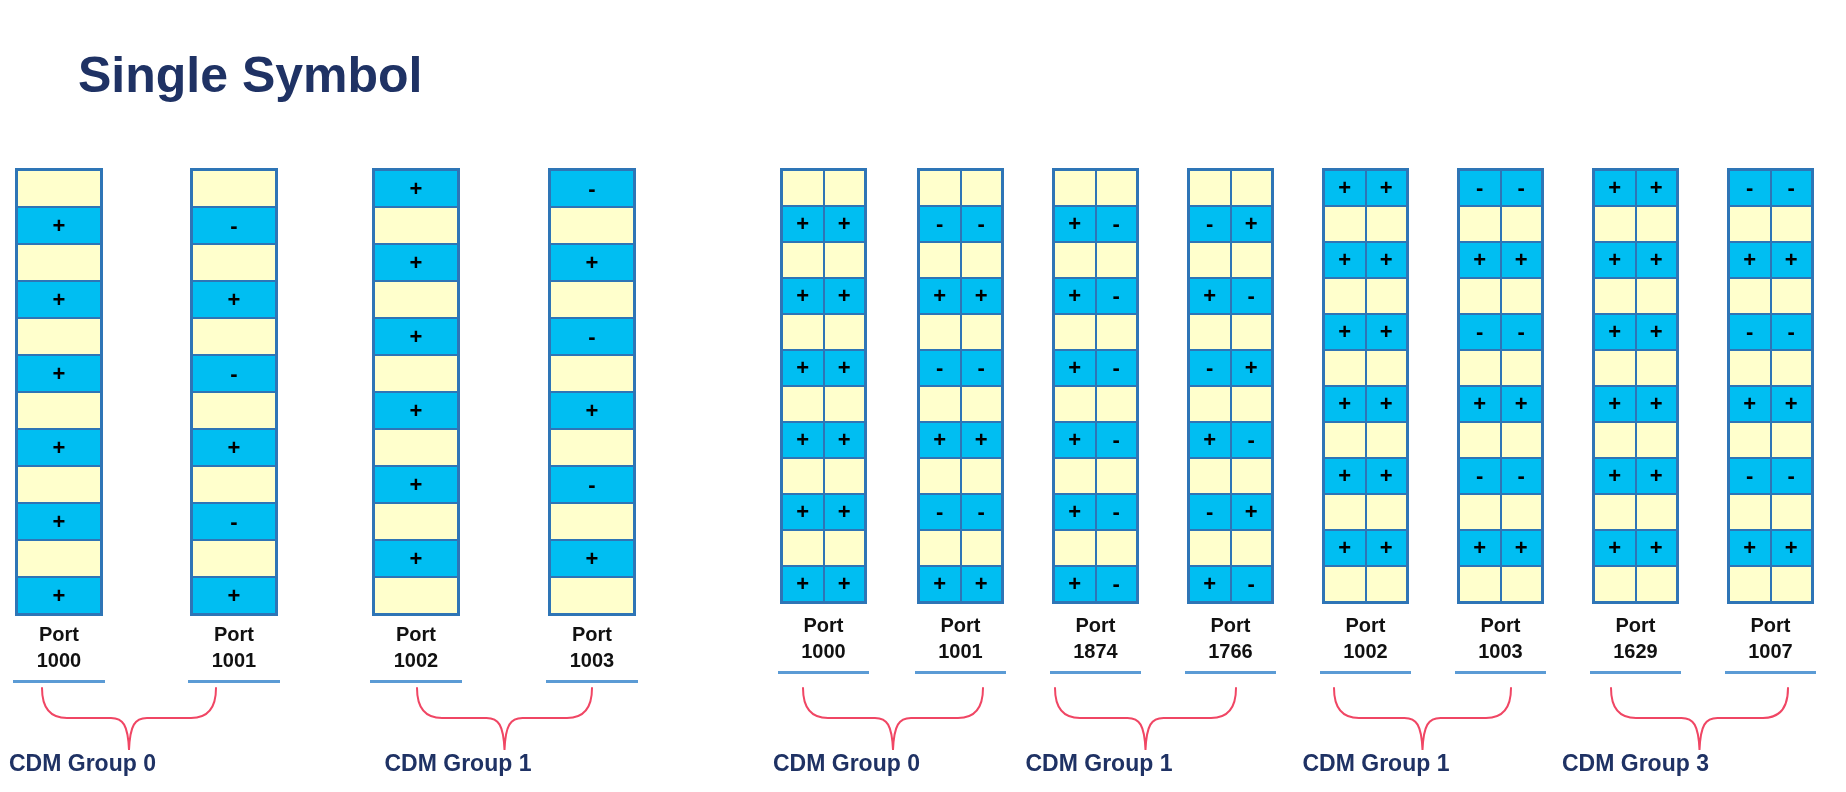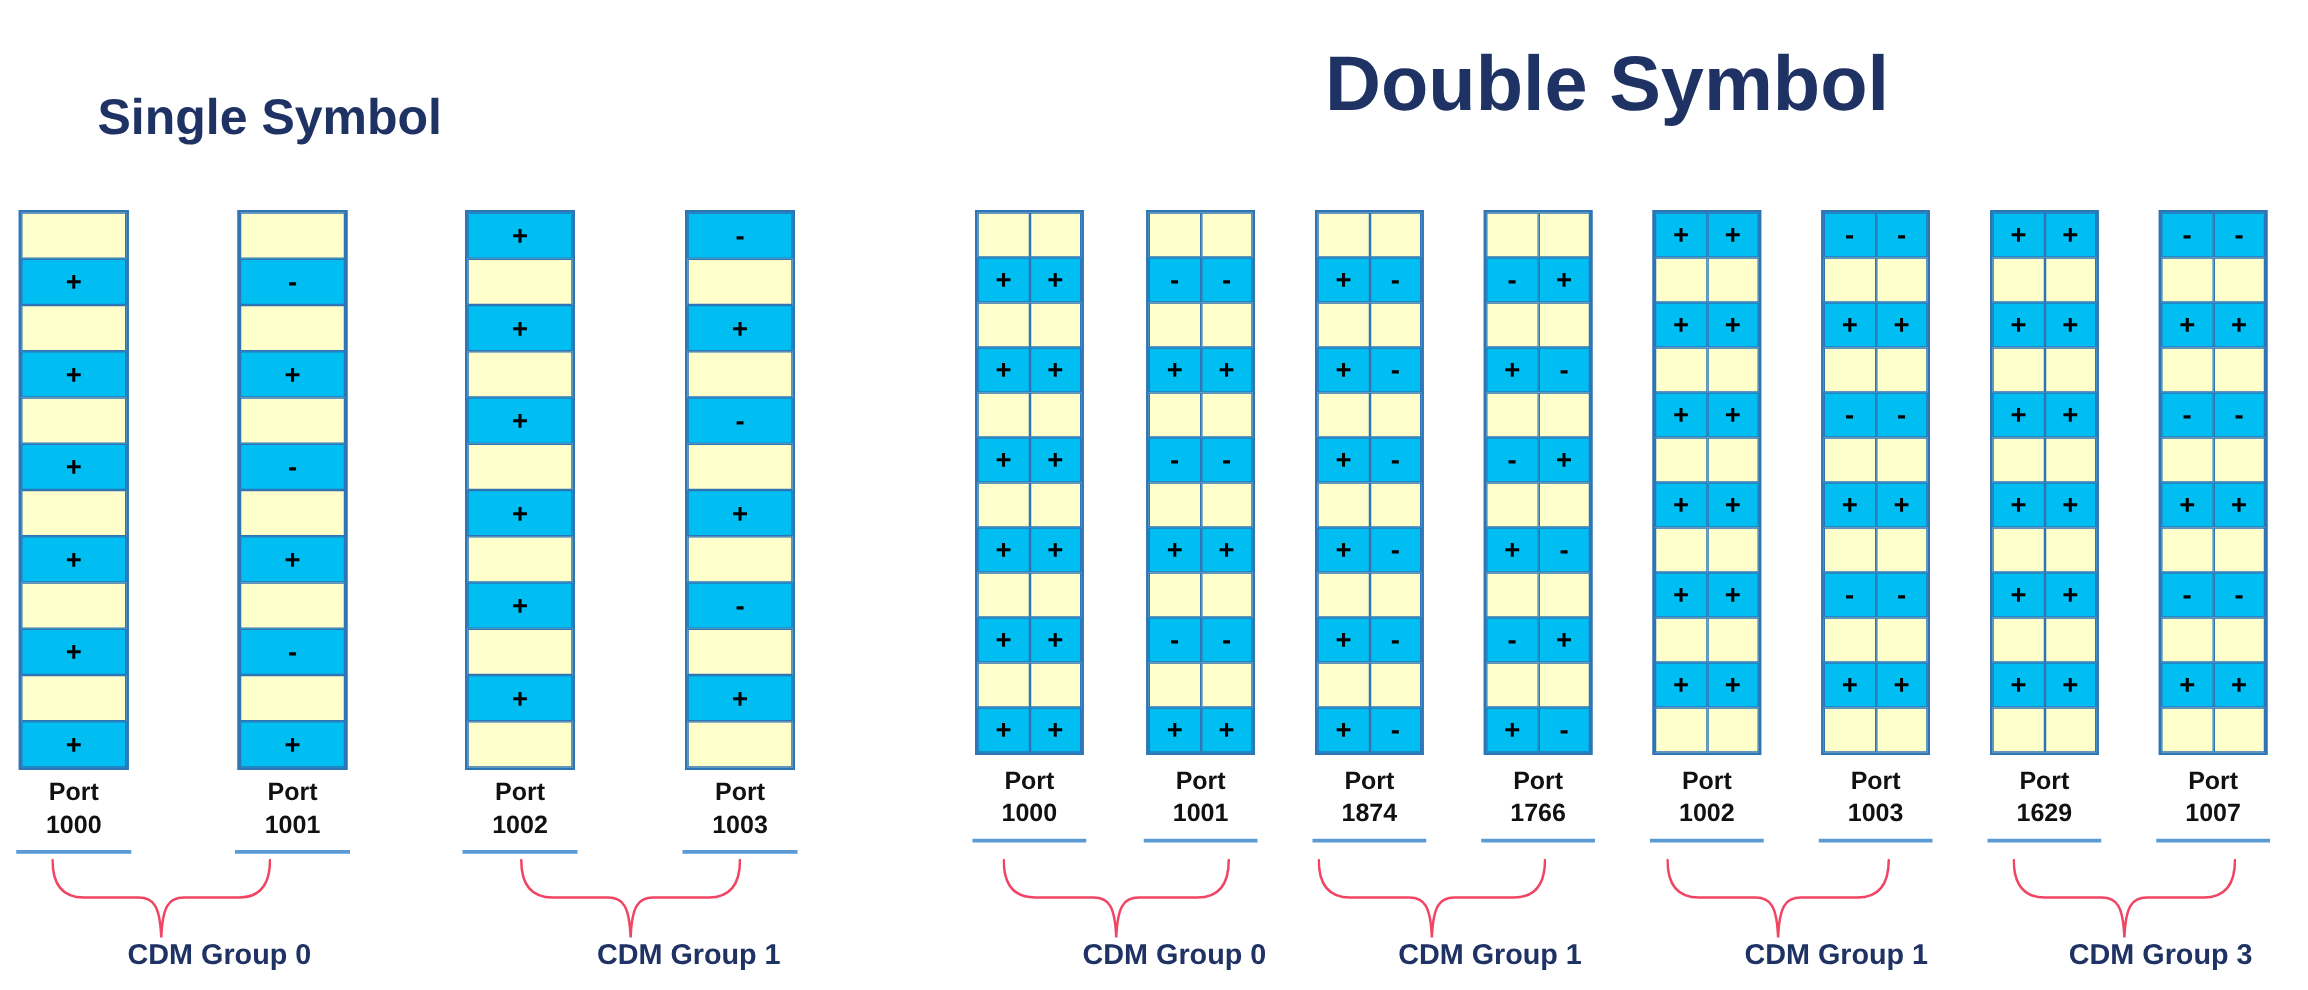--- a/index.html
+++ b/index.html
@@ -10,21 +10,21 @@
     font-family:"Liberation Sans", sans-serif;
     overflow:hidden;
   }
   .title{
     position:absolute;
     font-weight:bold;
     color:var(--heading,#1F3264);
     white-space:nowrap;
     line-height:1.1;
   }
-  .title-single{left:78px;top:48px;font-size:40px;margin-top:24px;}
+  .title-single{left:78px;top:48px;font-size:50px;}
   .title-double{left:1060px;top:34px;font-size:62px;}
 
   .column{position:absolute;}
   .grid{
     display:grid;
     box-sizing:border-box;
     border:2px solid var(--cellborder,#2E75B6);
     background:var(--cellborder,#2E75B6);
   }
   .grid.single{grid-template-columns:1fr;}
@@ -47,33 +47,32 @@
     white-space:nowrap;
   }
   .port-underline{
     height:2.5px;
     background:var(--underline,#5B9BD5);
     margin:7px auto 0 auto;
   }
   .brace{position:absolute;}
   .cdm-label{
     position:absolute;
-    text-align:right;
+    text-align:left;
     font-weight:bold;
     font-size:23px;
     color:var(--cdm,#1F3264);
     white-space:nowrap;
   }
 </style>
 </head>
 <body>
 
 <div class="canvas">
   <div class="title title-single">Single Symbol</div>
-  <div class="title title-double">Double Symbol</div>
   <div id="generated-root">
       <div class="column" style="left: 15px; top: 168px;">
         <div class="grid single" style="width: 88px; grid-auto-rows: 37px;">
           <div class="cell empty"></div>
           <div class="cell active">+</div>
           <div class="cell empty"></div>
           <div class="cell active">+</div>
           <div class="cell empty"></div>
           <div class="cell active">+</div>
           <div class="cell empty"></div>

